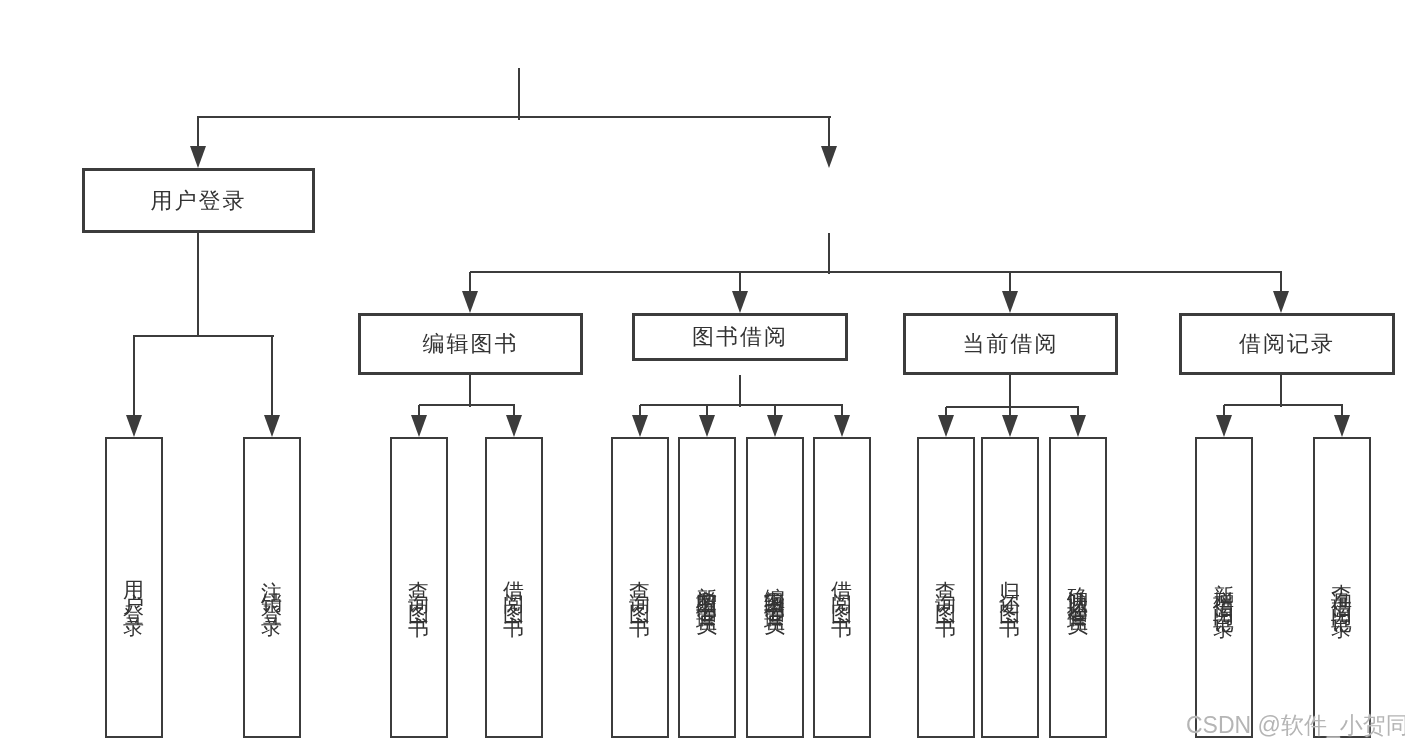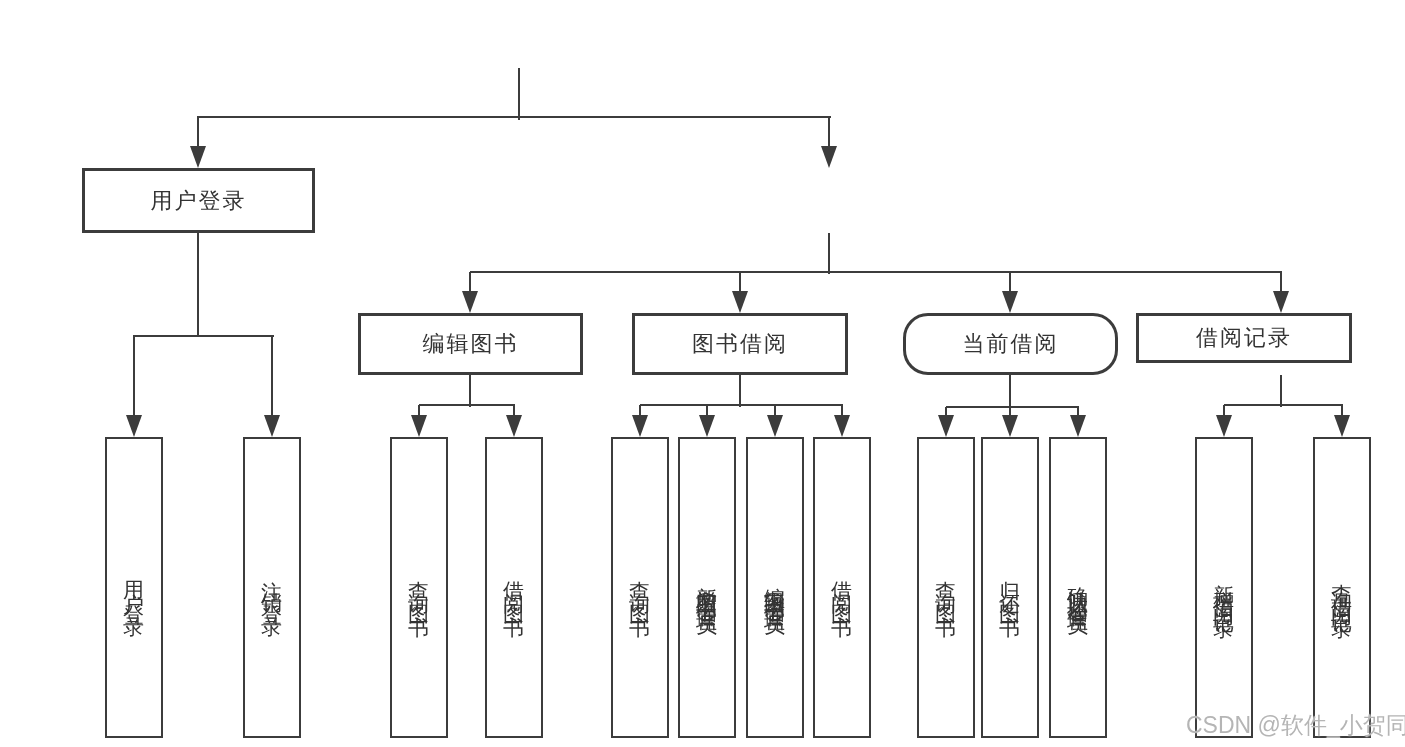--- a/index.html
+++ b/index.html
@@ -70,27 +70,27 @@
 <div class="canvas">
 
 
   <div class="node" style="left:82px; top:168px; width:233px; height:65px;">
     <span class="hlabel">用户登录</span>
   </div>
 
   <div class="node" style="left:358px; top:313px; width:225px; height:62px;">
     <span class="hlabel">编辑图书</span>
   </div>
-  <div class="node" style="left:632px; top:313px; width:216px; height:62px;">
+  <div class="node" style="left:632px; top:313px; width:216px; height:48px;">
     <span class="hlabel">图书借阅</span>
   </div>
-  <div class="node" style="left:903px; top:313px; width:215px; height:62px;border-radius:25px;">
+  <div class="node" style="left:903px; top:313px; width:215px; height:62px;">
     <span class="hlabel">当前借阅</span>
   </div>
-  <div class="node" style="left:1136px; top:313px; width:216px; height:50px;font-family:Liberation Mono, monospace;">
+  <div class="node" style="left:1179px; top:313px; width:216px; height:62px;font-family:Liberation Mono, monospace;">
     <span class="hlabel">借阅记录</span>
   </div>
 
   <div class="node leaf" style="left:105px; top:437px; width:58px; height:301px;">
     <span class="vlabel ls4">用户登录</span>
   </div>
   <div class="node leaf" style="left:243px; top:437px; width:58px; height:301px;">
     <span class="vlabel ls4">注销登录</span>
   </div>
   <div class="node leaf" style="left:390px; top:437px; width:58px; height:301px;">

